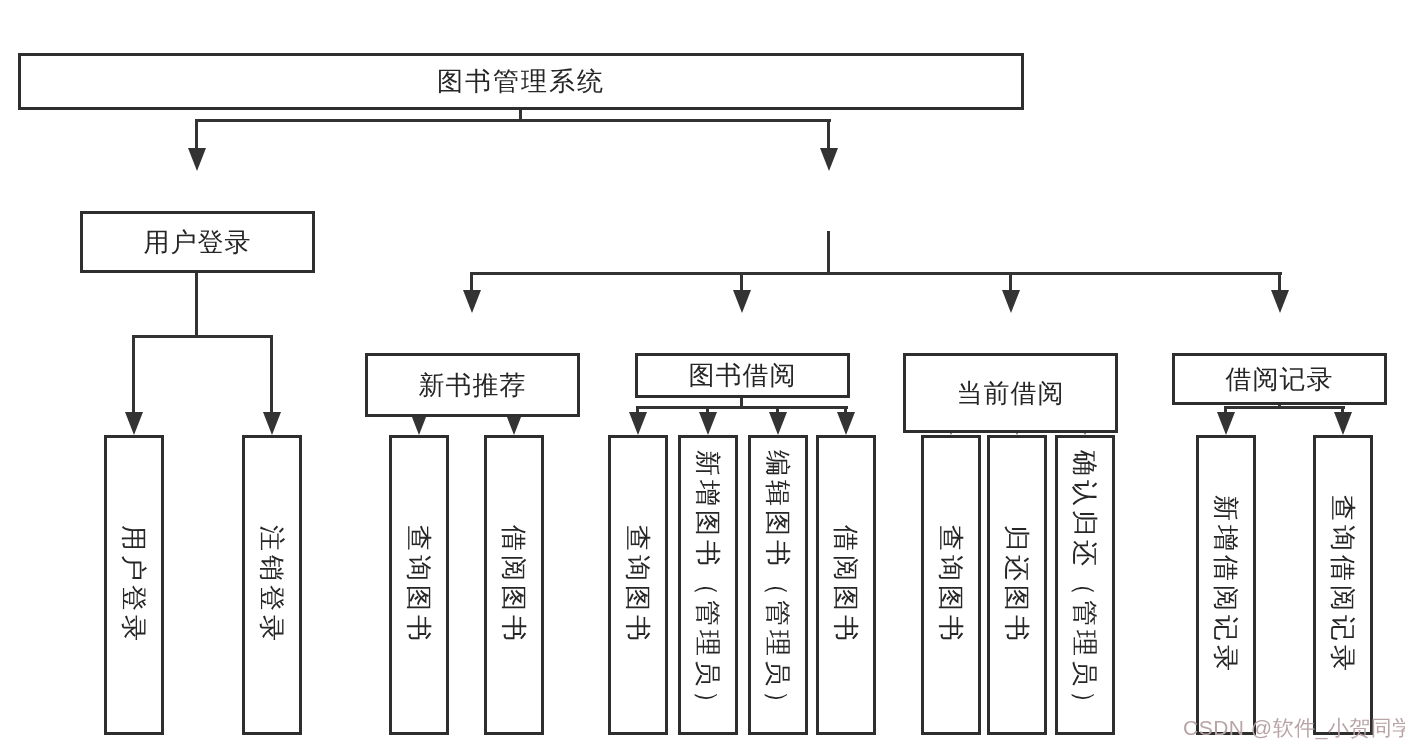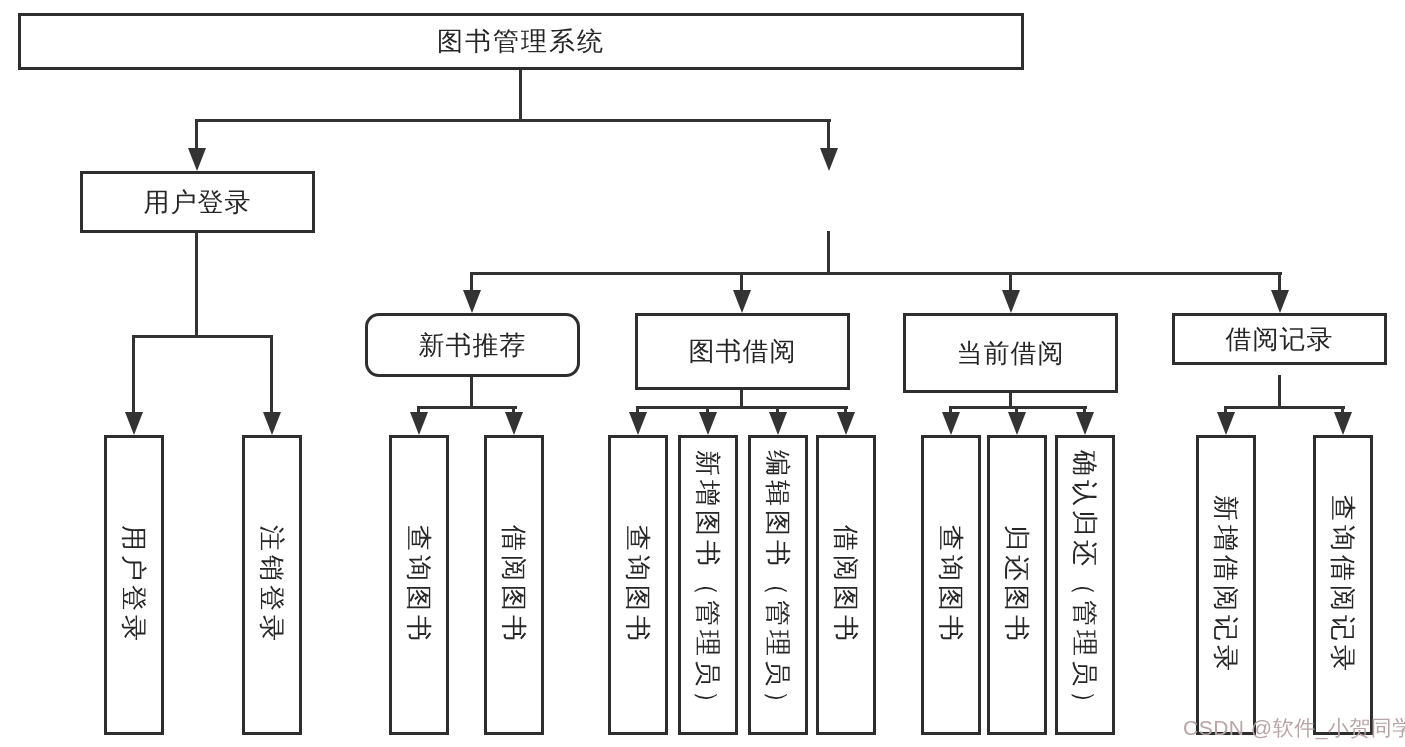--- a/index.html
+++ b/index.html
@@ -4,36 +4,36 @@
 <style>
   html,body{margin:0;padding:0;background:#ffffff;}
   #stage{
     position:relative;width:1405px;height:747px;background:#ffffff;overflow:hidden;
     font-family:"Liberation Sans","DejaVu Sans",sans-serif;color:#262626;
   }
   
   .node{
     position:absolute;box-sizing:border-box;border:3px solid #2e2e2e;background:#ffffff;
     display:flex;align-items:center;justify-content:center;
-    font-size:26px;letter-spacing:1px;color:#262626;
+    font-size:26px;letter-spacing:1px;color:#262626;margin-top:40px;
   }
   .leaf{
     position:absolute;box-sizing:border-box;border:3px solid #2e2e2e;background:#ffffff;
     width:60px;height:300px;top:435px;
     display:flex;align-items:center;justify-content:center;
   }
   .leaf span{
     writing-mode:vertical-rl;text-orientation:sideways;
     font-size:26px;letter-spacing:4px;line-height:1;white-space:nowrap;color:#262626;
   }
   .b-root{left:18px;top:13px;width:1006px;height:57px;letter-spacing:2px;}
   .b-user{left:80px;top:171px;width:235px;height:62px;}
   .b-mgmt{left:712px;top:171px;width:235px;height:62px;}
-  .b-rec{left:365px;top:313px;width:215px;height:64px;border-radius:14px;}
-  .b-borrow{left:635px;top:313px;width:215px;height:77px;}
+  .b-rec{left:365px;top:313px;width:215px;height:64px;}
+  .b-borrow{left:635px;top:313px;width:215px;height:45px;}
   .b-current{left:903px;top:313px;width:215px;height:80px;}
   .b-records{left:1172px;top:313px;width:215px;height:52px;}
   .l1{left:104px;}  .l2{left:242px;}  .l3{left:389px;}  .l4{left:484px;}
   .l5{left:608px;}  .l6{left:678px;}  .l7{left:748px;}  .l8{left:816px;}
   .l9{left:921px;}  .l10{left:987px;} .l11{left:1055px;}
   .l12{left:1196px;}.l13{left:1313px;}
   
   .v{position:absolute;width:3px;background:#333333;}
   .h{position:absolute;height:3px;background:#333333;}
   .arr{position:absolute;width:0;height:0;

